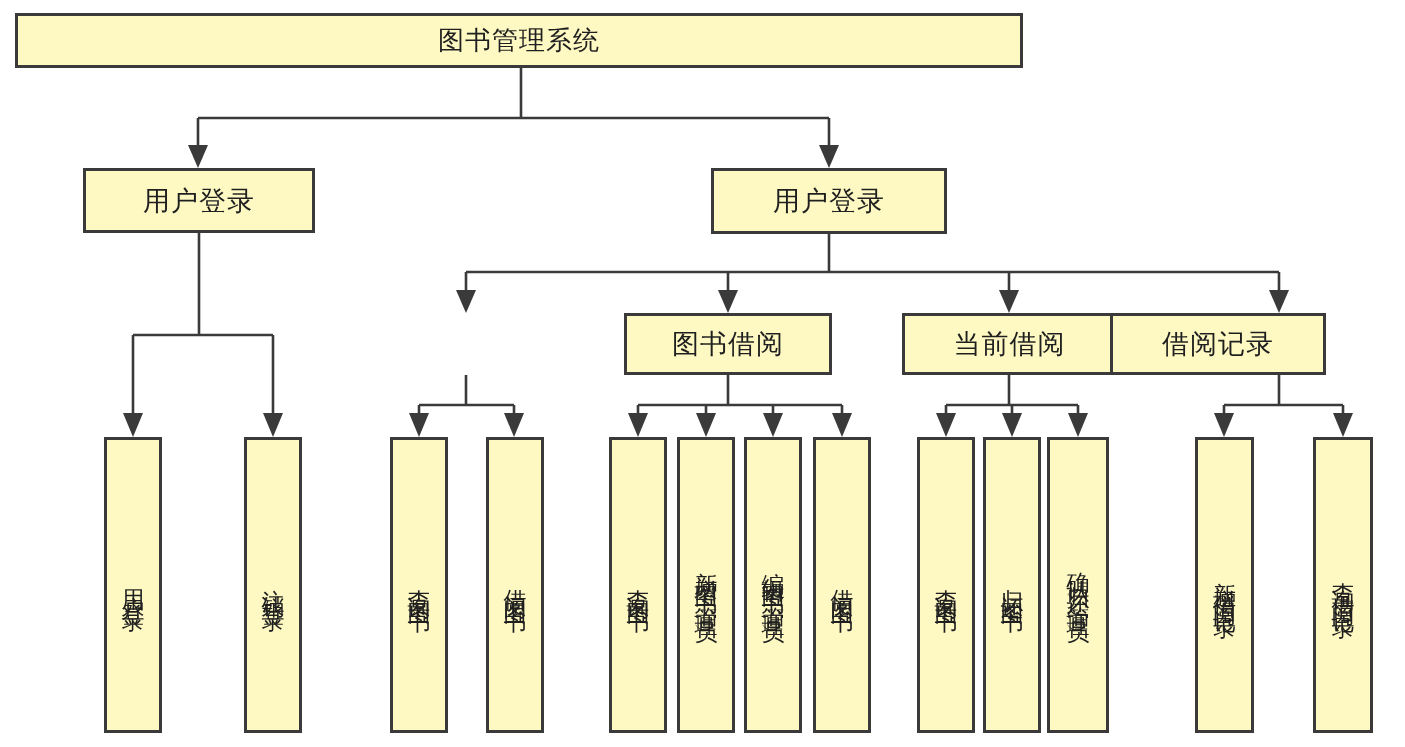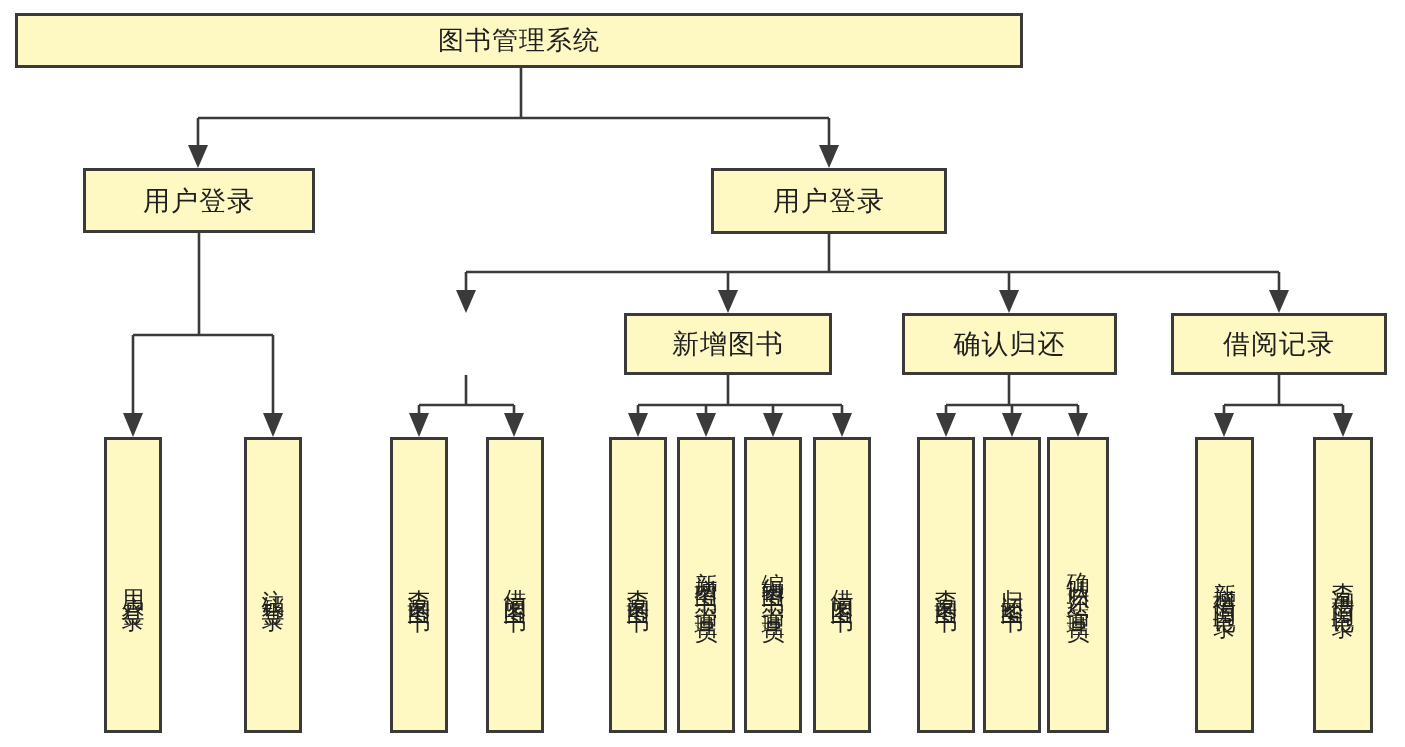--- a/index.html
+++ b/index.html
@@ -40,21 +40,21 @@
   }
   
   #n-root  { left: 15px;  top: 13px;  width: 1008px; height: 55px; font-size: 26px; }
   
   #n-user-login   { left: 83px;  top: 168px; width: 232px; height: 65px; }
   #n-book-mgmt    { left: 711px; top: 168px; width: 236px; height: 66px; }
   
   #n-new-book     { left: 363px;  top: 313px; width: 207px; height: 62px; }
   #n-book-borrow  { left: 624px;  top: 313px; width: 208px; height: 62px; }
   #n-current      { left: 902px;  top: 313px; width: 215px; height: 62px; }
-  #n-records      { left: 1171px; top: 313px; width: 216px; height: 62px; }
+  #n-records      { left: 1110px; top: 313px; width: 216px; height: 62px; }
   
   .leaf { top: 437px; height: 296px; }
   #l-user-login     { left: 104px;  width: 58px; }
   #l-logout         { left: 244px;  width: 58px; }
   #l-query-1        { left: 390px;  width: 58px; }
   #l-borrow-1       { left: 486px;  width: 58px; }
   #l-query-2        { left: 609px;  width: 58px; }
   #l-add-book       { left: 677px;  width: 58px; }
   #l-edit-book      { left: 744px;  width: 58px; }
   #l-borrow-2       { left: 813px;  width: 58px; }
@@ -127,24 +127,24 @@
   </div>
 
   <div id="n-user-login" class="node h-node">
     <span>用户登录</span>
   </div>
   <div id="n-book-mgmt" class="node h-node">
     <span>用户登录</span>
   </div>
 
   <div id="n-book-borrow" class="node h-node">
-    <span>新增图书</span>
+    <span>图书借阅</span>
   </div>
   <div id="n-current" class="node h-node">
-    <span>确认归还</span>
+    <span>当前借阅</span>
   </div>
   <div id="n-records" class="node h-node">
     <span>借阅记录</span>
   </div>
 
   <div id="l-user-login" class="node v-node leaf">
     <span class="vtext">用户登录</span>
   </div>
   <div id="l-logout" class="node v-node leaf">
     <span class="vtext">注销登录</span>

